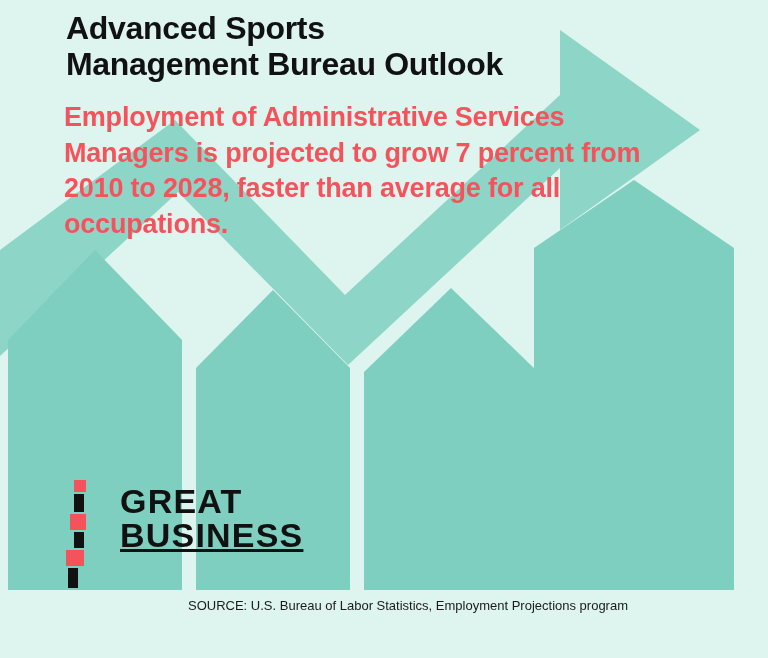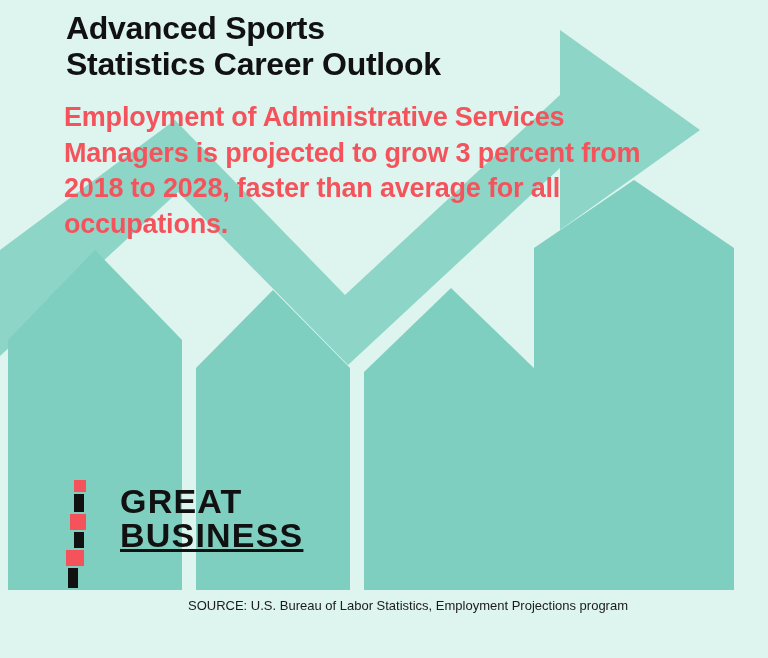--- a/index.html
+++ b/index.html
@@ -117,24 +117,24 @@
 
       <path d="M534 590 L534 248 L634 180 L734 248 L734 590 Z" fill="#7ecfc0"></path>
     </g>
 
     <rect x="0" y="590" width="768" height="68" fill="#ddf4ef"></rect>
   </svg>
 
   <div class="text-layer">
     <div class="title">
       <div>Advanced Sports</div>
-      <div>Statistics Career Outlook</div>
+      <div>Management Bureau Outlook</div>
     </div>
 
-    <div class="headline">Employment of Administrative Services Managers is projected to grow 3 percent from 2018 to 2028, faster than average for all occupations.</div>
+    <div class="headline">Employment of Administrative Services Managers is projected to grow 7 percent from 2010 to 2028, faster than average for all occupations.</div>
 
     <div class="logo">
       <svg class="logo-mark" viewBox="0 0 52 112" xmlns="http://www.w3.org/2000/svg">
         <rect x="8" y="2" width="12" height="12" fill="#f4535c"></rect>
         <rect x="22" y="2" width="10" height="8" fill="#7ecfc0"></rect>
         <rect x="8" y="16" width="10" height="18" fill="#111111"></rect>
         <rect x="4" y="36" width="16" height="16" fill="#f4535c"></rect>
         <rect x="22" y="36" width="8" height="10" fill="#7ecfc0"></rect>
         <rect x="8" y="54" width="10" height="16" fill="#111111"></rect>
         <rect x="0" y="72" width="18" height="16" fill="#f4535c"></rect>

